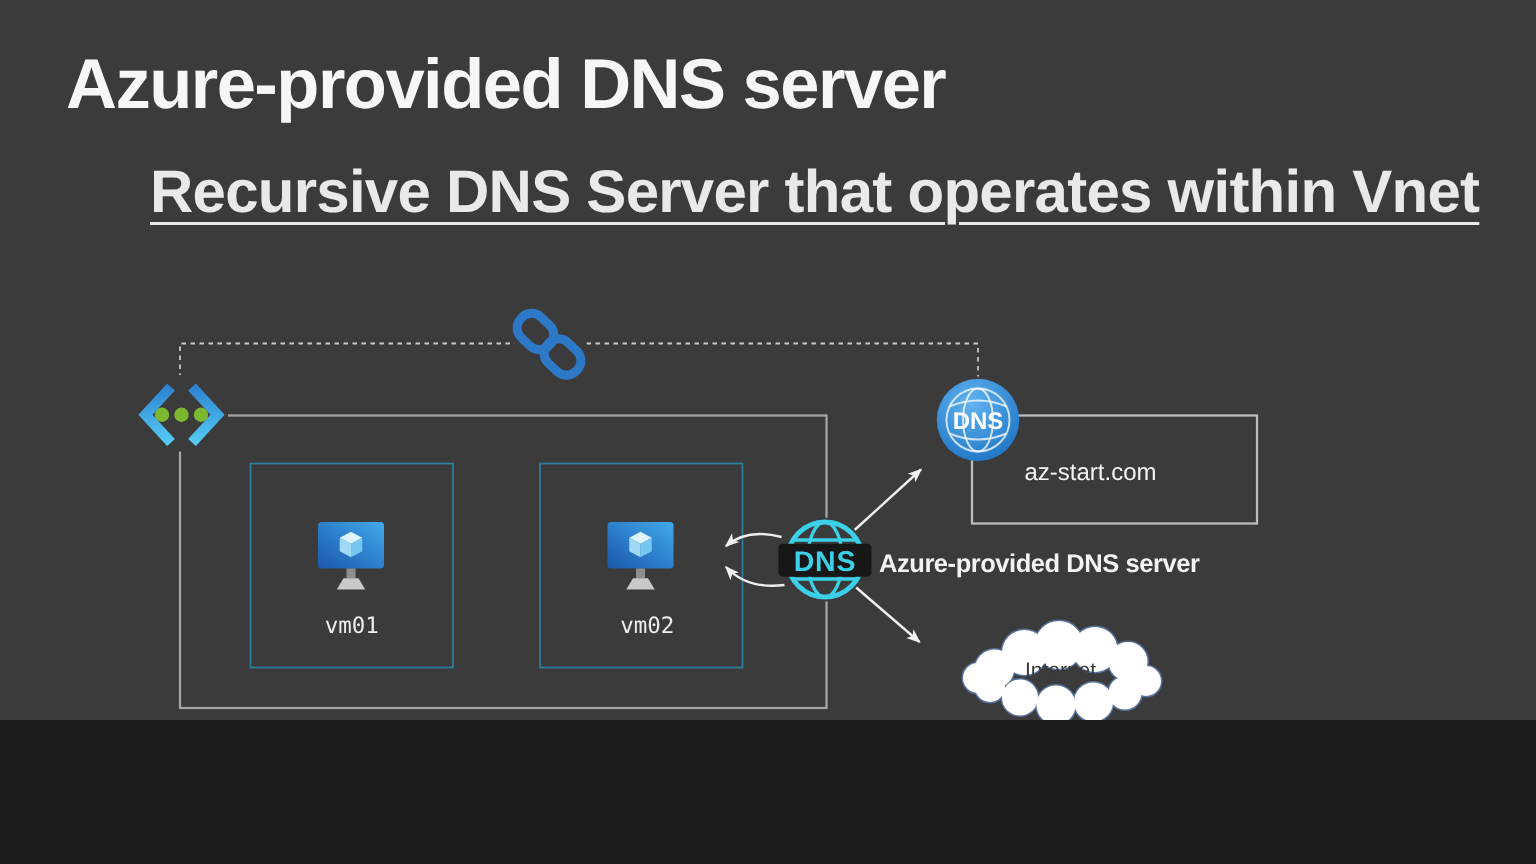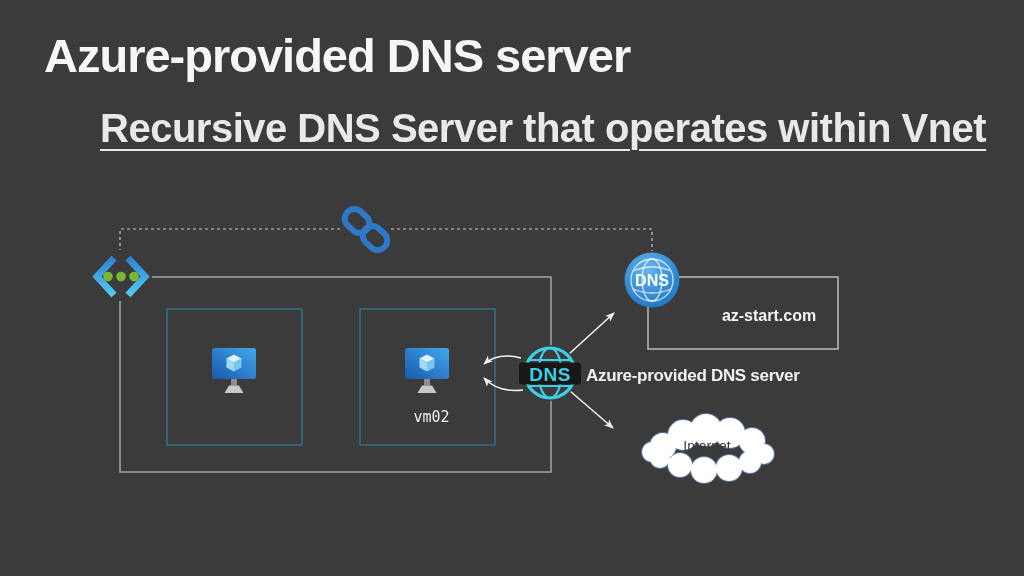--- a/index.html
+++ b/index.html
@@ -1,17 +1,17 @@
 <!DOCTYPE html>
 <html><head>
 <meta charset="utf-8">
 <style>
   html,body { margin:0; padding:0; background:#1c1c1c; }
   .slide {
-    position:relative; width:1024px; height:576px;
+    position:relative; width:1024px; height:480px;
     background:#3b3b3b; overflow:hidden;
     font-family:"Liberation Sans", sans-serif;
   }
   .title {
     position:absolute; left:44px; top:28px;
     font-size:47px; font-weight:bold; color:#f6f6f6;
     letter-spacing:-1px; white-space:nowrap;
   }
   .subtitle {
     position:absolute; left:100px; top:106px;
@@ -19,22 +19,22 @@
     letter-spacing:-0.5px; white-space:nowrap;
     text-decoration:underline; text-decoration-thickness:2px; text-underline-offset:7px;
   }
   svg.canvas { position:absolute; left:0; top:0; z-index:1; }
   .lbl { position:absolute; z-index:2; color:#f2f2f2; white-space:nowrap; }
   #lbl-link   { left:402px; top:204px; font-size:17px; font-weight:bold; letter-spacing:-0.3px; }
   #lbl-azdns  { left:586px; top:366px; font-size:17px; font-weight:bold; letter-spacing:-0.3px; }
   .vmlbl { width:135px; text-align:center; top:408px;
            font-family:"DejaVu Sans Mono", monospace; font-size:15px; color:#ededed; }
   #lbl-vm01 { left:167px; } #lbl-vm02 { left:364px; }
-  #lbl-domain   { left:674px; top:307px; width:190px; text-align:center;
-                  font-size:16px; font-weight:bold; color:#f3f3f3; }
+  #lbl-domain   { left:632px; top:307px; width:190px; text-align:center;
+                  font-size:16px; font-weight:normal; color:#f3f3f3; }
   #lbl-internet { left:647px; top:438px; width:120px; text-align:center;
                   font-size:14px; color:#3a3a3a; font-weight:normal; }
   svg text { font-family:"Liberation Sans", sans-serif; }
 </style>
 </head>
 <body>
 
 <div class="slide">
 
   <div class="title">Azure-provided DNS server</div>
@@ -155,18 +155,19 @@
         <line x1="529" y1="386" x2="571" y2="386" stroke-width="2.2"></line>
       </g>
       <rect x="519" y="362.5" width="62" height="22" rx="3" fill="#171717"></rect>
       <text x="550" y="380.5" text-anchor="middle" font-size="19" font-weight="bold" fill="#3bd0e8" letter-spacing="0.5">DNS</text>
     </g>
 
     <use href="#vmicon" transform="translate(212,348)"></use>
     <use href="#vmicon" transform="translate(405,348)"></use>
   </svg>
 
+  <div class="lbl vmlbl" id="lbl-vm01">vm01</div>
   <div class="lbl vmlbl" id="lbl-vm02">vm02</div>
   <div class="lbl" id="lbl-domain">az-start.com</div>
   <div class="lbl" id="lbl-azdns">Azure-provided DNS server</div>
   <div class="lbl" id="lbl-internet">Internet</div>
 
 </div>
 
 </body></html>

